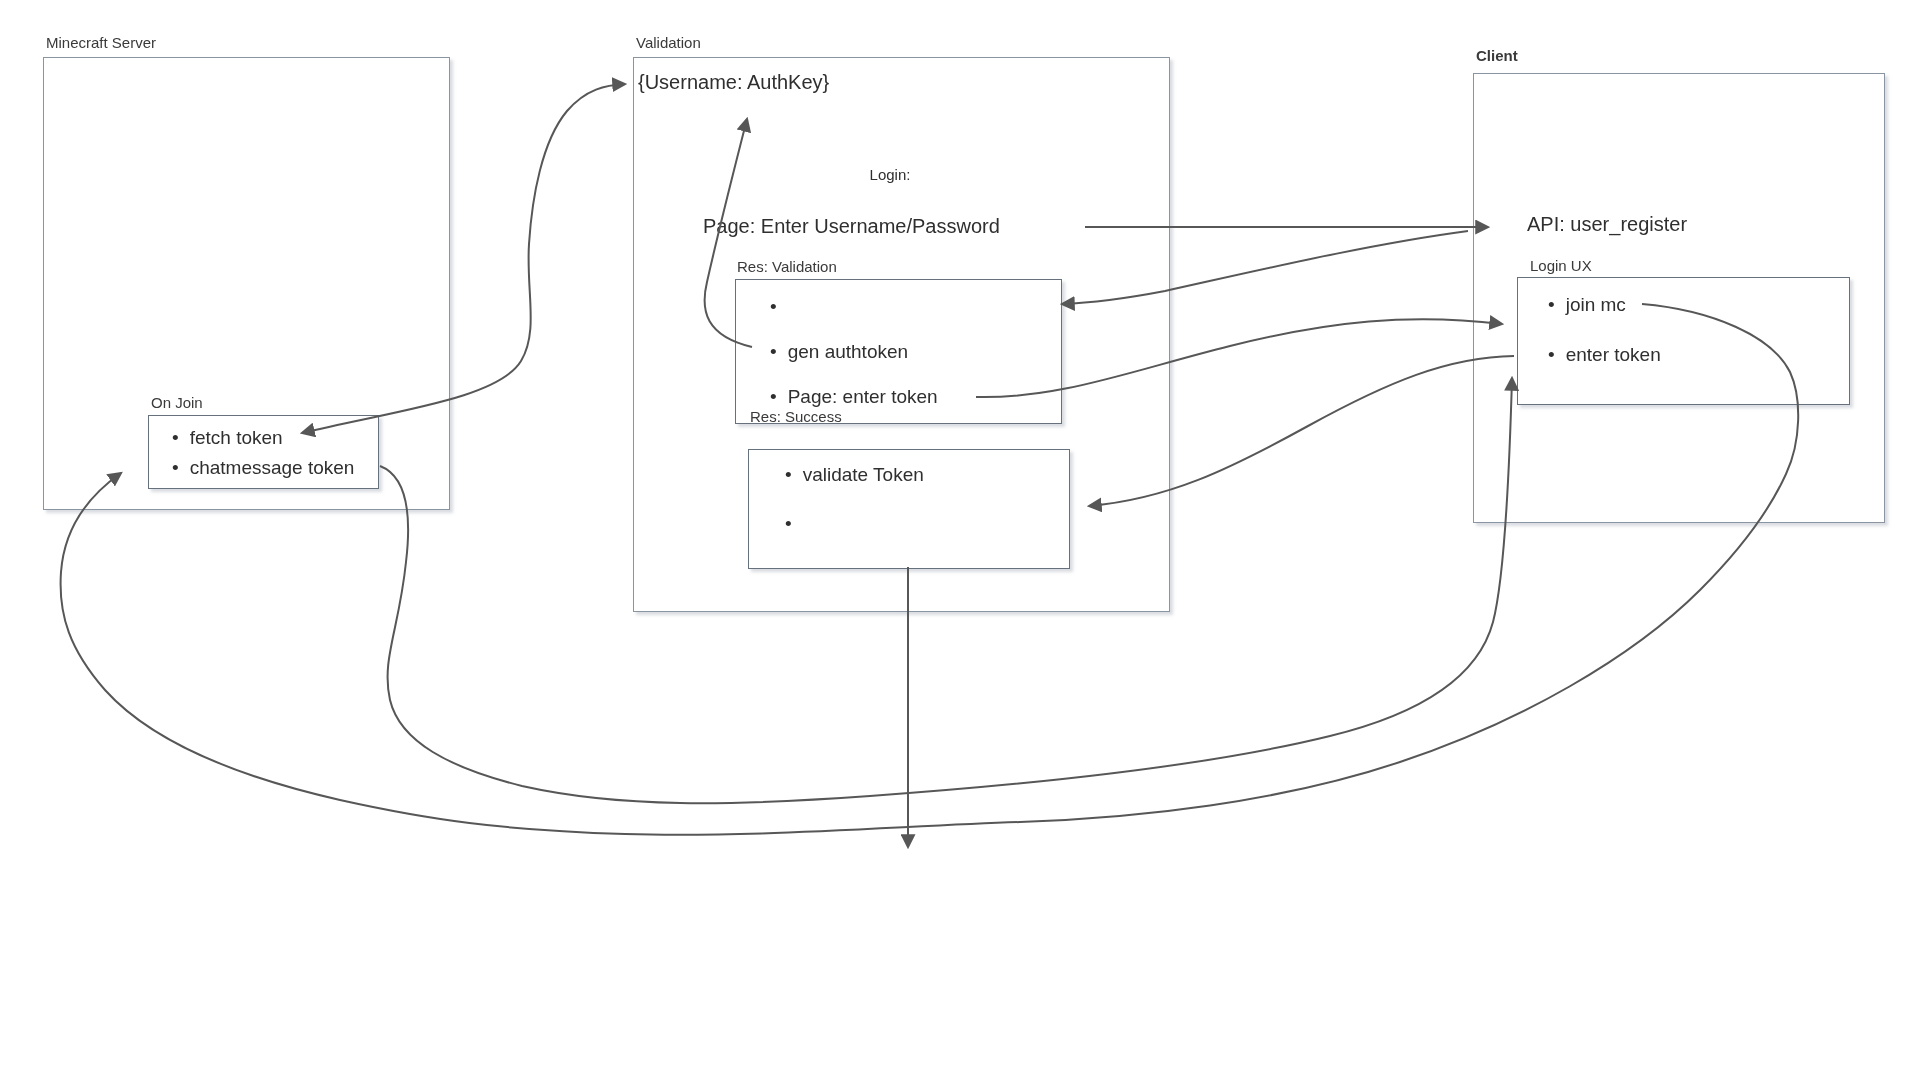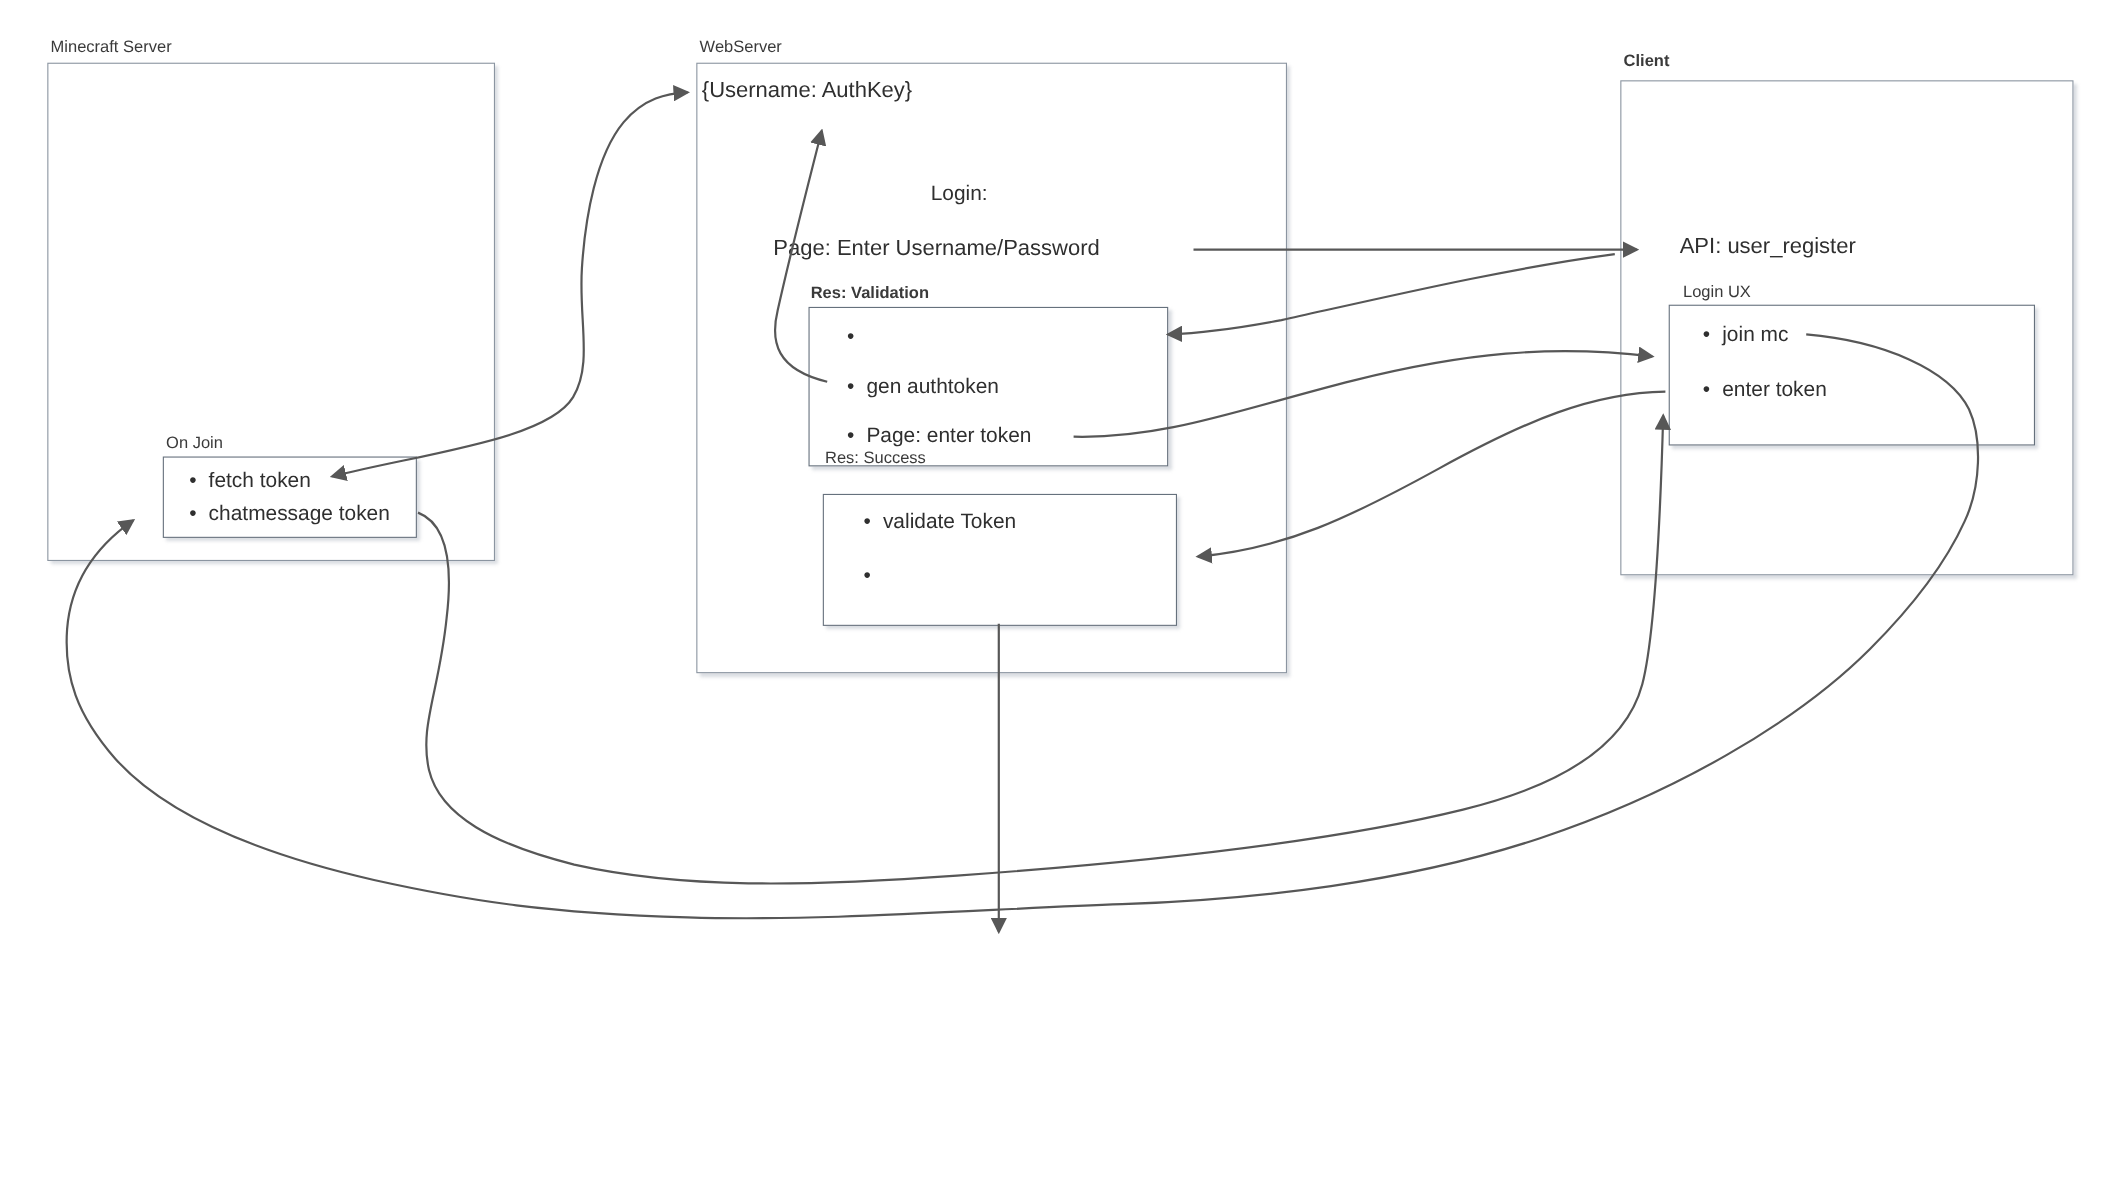--- a/index.html
+++ b/index.html
@@ -39,47 +39,47 @@
   }
 </style>
 </head>
 <body>
 
 <div id="canvas">
 
   <div class="clabel" style="left:46px; top:34px;">Minecraft Server</div>
   <div class="cbox" style="left:43px; top:57px; width:405px; height:451px;"></div>
 
-  <div class="clabel" style="left:636px; top:34px;">WebServer</div>
+  <div class="clabel" style="left:636px; top:34px;">Validation</div>
   <div class="cbox" style="left:633px; top:57px; width:535px; height:553px;"></div>
 
   <div class="clabel" style="left:1476px; top:47px;font-weight:bold;">Client</div>
   <div class="cbox" style="left:1473px; top:73px; width:410px; height:448px;"></div>
 
   <div class="freetext" style="left:638px; top:71px;">{Username: AuthKey}</div>
-  <div class="freetext" id="txt-login" style="left:792px; top:166px; width:160px; font-size:19px;">Login:</div>
+  <div class="freetext" id="txt-login" style="left:810px; top:166px; width:160px; font-size:15px;">Login:</div>
   <div class="freetext" style="left:703px; top:215px;">Page: Enter Username/Password</div>
 
   <div class="freetext" style="left:1527px; top:213px;">API: user_register</div>
 
   <div class="nlabel" style="left:151px; top:394px;">On Join</div>
   <div class="nbox" style="left:148px; top:415px; width:229px; height:72px;">
     <ul class="items" style="padding:7px 0 0 23px; line-height:30px;">
       <li>
         <span class="bullet">•</span>
         <span>fetch token</span>
       </li>
       <li>
         <span class="bullet">•</span>
         <span>chatmessage token</span>
       </li>
     </ul>
   </div>
 
-  <div class="nlabel" style="left:737px; top:258px;font-weight:bold;">Res: Validation</div>
+  <div class="nlabel" style="left:737px; top:258px;">Res: Validation</div>
   <div class="nbox" style="left:735px; top:279px; width:325px; height:143px;">
     <ul class="items" style="padding:4px 0 0 34px; line-height:45px;">
       <li>
         <span class="bullet">•</span>
       </li>
       <li>
         <span class="bullet">•</span>
         <span>gen authtoken</span>
       </li>
       <li>

